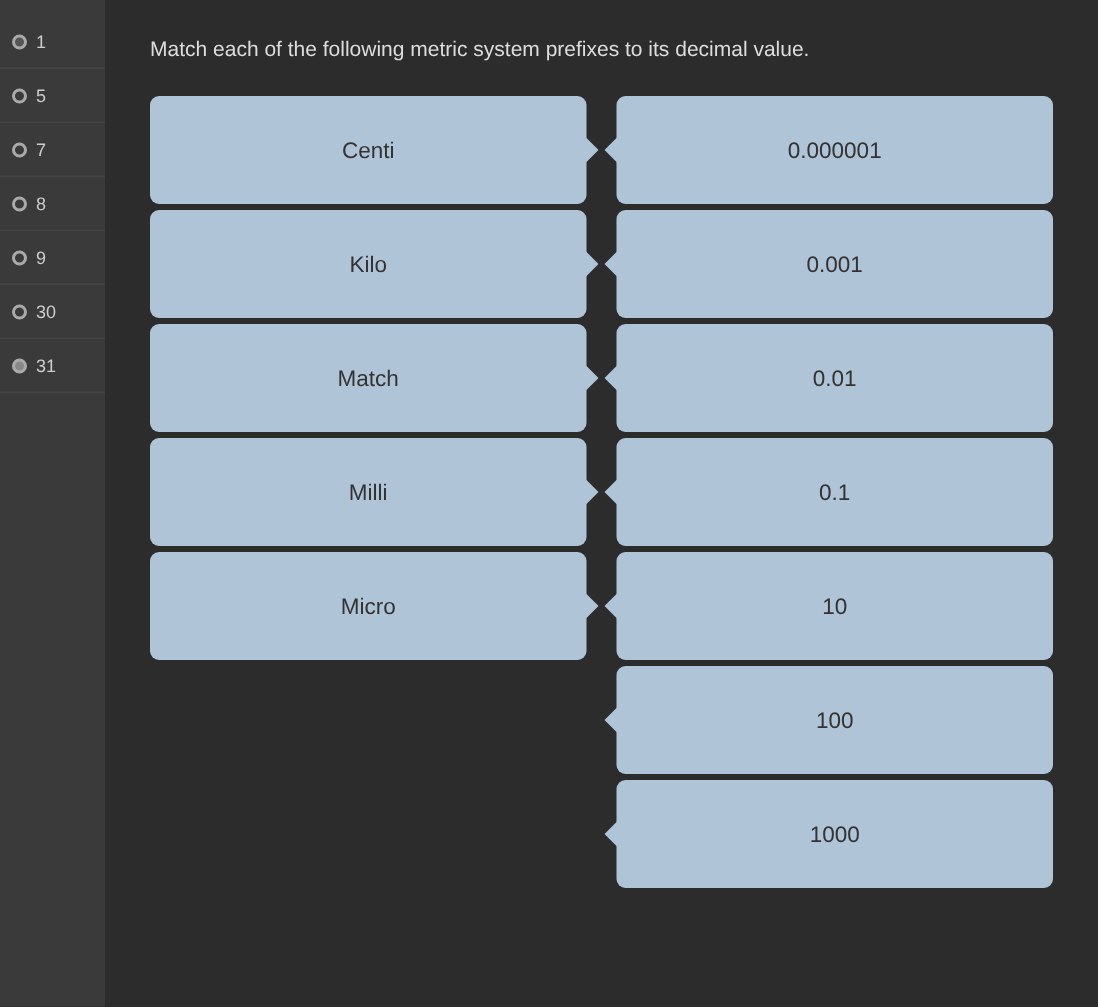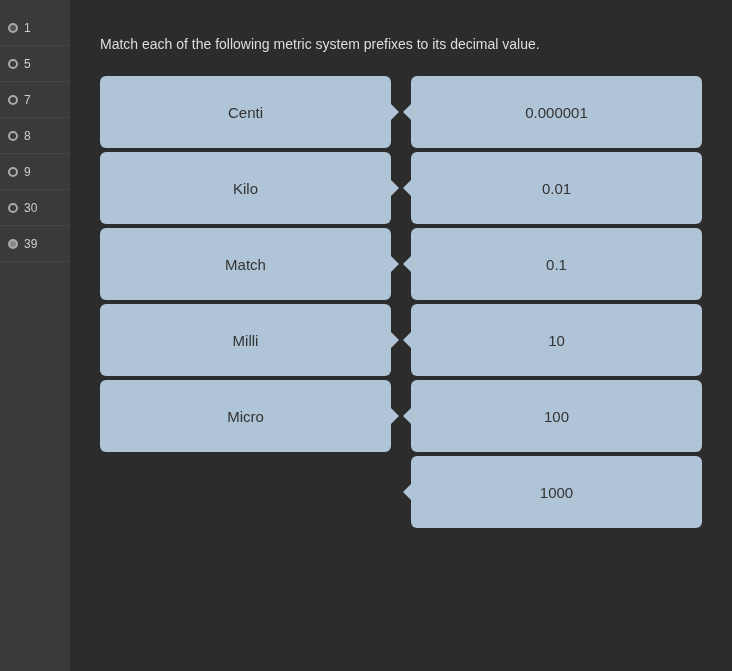--- a/index.html
+++ b/index.html
@@ -52,21 +52,21 @@
       background-color: #888;
     }
 
     .main-content {
       position: absolute;
       left: 70px;
       top: 0;
       right: 0;
       bottom: 0;
       background-color: #2c2c2c;
-      padding: 36px 30px;
+      padding: 24px 30px;
     }
 
     .instruction {
       color: #ddd;
       font-size: 14px;
       margin-bottom: 24px;
     }
 
     .matching-area {
       display: flex;
@@ -150,21 +150,21 @@
   <div class="sidebar-item">
     <span class="dot"></span>
     <span>9</span>
   </div>
   <div class="sidebar-item">
     <span class="dot"></span>
     <span>30</span>
   </div>
   <div class="sidebar-item last-item">
     <span class="dot"></span>
-    <span>39</span>
+    <span>31</span>
   </div>
 </div>
 
 <div class="main-content">
   <div class="instruction">Match each of the following metric system prefixes to its decimal value.</div>
 
   <div class="matching-area">
 
     <div class="column">
       <div class="match-item left-item">
@@ -182,20 +182,23 @@
       <div class="match-item left-item">
         <span>Micro</span>
       </div>
     </div>
 
     <div class="column">
       <div class="match-item right-item">
         <span>0.000001</span>
       </div>
       <div class="match-item right-item">
+        <span>0.001</span>
+      </div>
+      <div class="match-item right-item">
         <span>0.01</span>
       </div>
       <div class="match-item right-item">
         <span>0.1</span>
       </div>
       <div class="match-item right-item">
         <span>10</span>
       </div>
       <div class="match-item right-item">
         <span>100</span>

